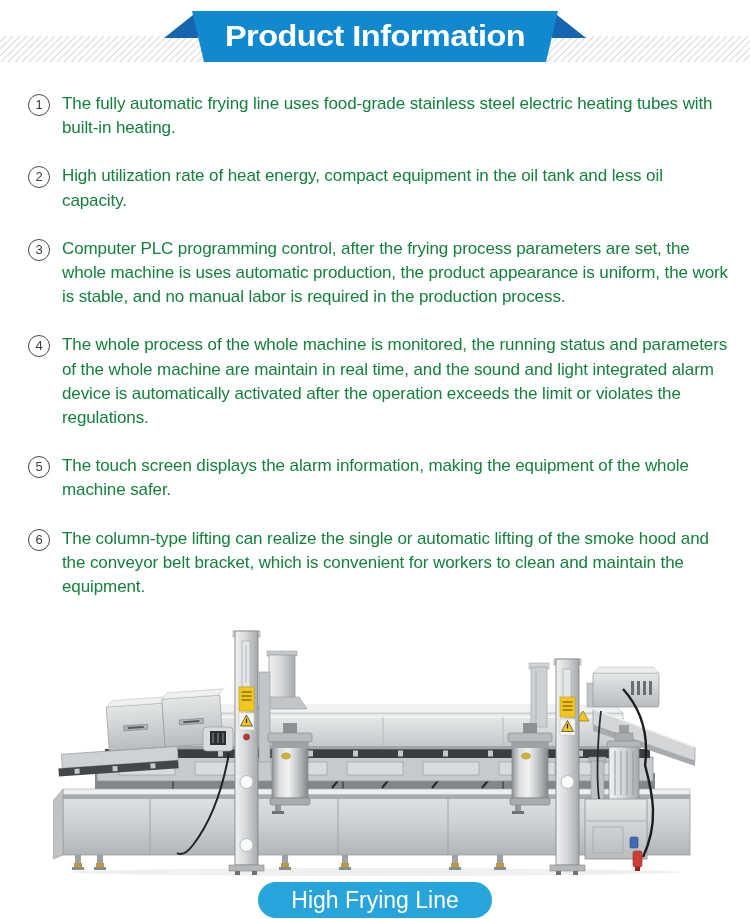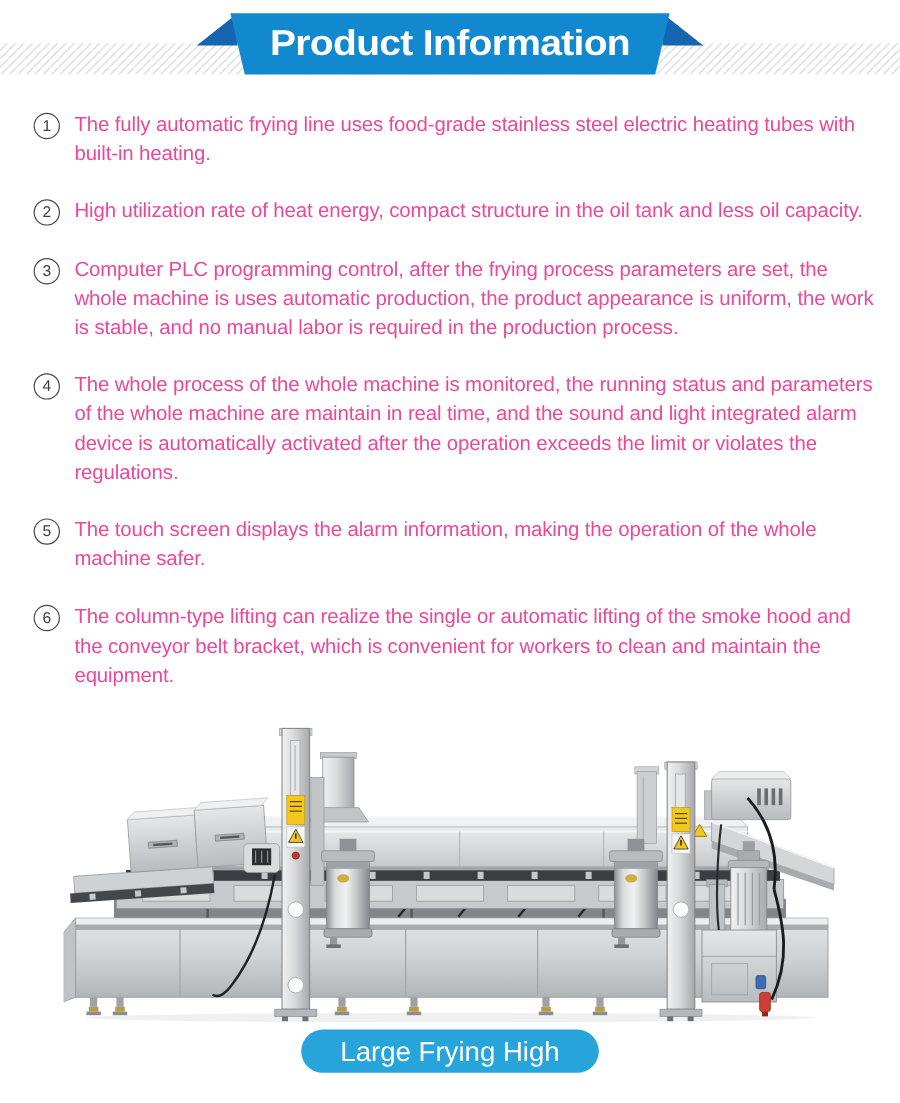--- a/index.html
+++ b/index.html
@@ -14,21 +14,21 @@
   
   .features{list-style:none;margin:22px 0 0 0;padding:0 20px 0 28px;}
   .feat{display:flex;gap:12px;margin-bottom:24px;}
   .num{
     flex:0 0 20px;width:20px;height:20px;margin-top:2px;
     border:1.5px solid #4a4a4a;border-radius:50%;
     font-size:13px;line-height:20px;text-align:center;color:#3d3d3d;
   }
   .txt{
     margin:0;width:666px;font-size:17px;line-height:24.2px;
-    color:#ec4899;letter-spacing:-0.1px;
+    color:#15803d;letter-spacing:-0.1px;
   }
   
   .figure{margin:26px 0 0 0;text-align:center;}
   .figure svg{display:block;margin:0 auto;}
   .pill{
     display:inline-block;margin-top:5px;padding:0 33px;
     background:#27a4d9;color:#ffffff;
     font-size:23px;line-height:36px;border-radius:18px;
   }
 </style>
@@ -52,33 +52,33 @@
 </header>
 
 <main>
   <ol class="features">
     <li class="feat">
       <span class="num">1</span>
       <p class="txt">The fully automatic frying line uses food-grade stainless steel electric heating tubes with built-in heating.</p>
     </li>
     <li class="feat">
       <span class="num">2</span>
-      <p class="txt">High utilization rate of heat energy, compact structure in the oil tank and less oil capacity.</p>
+      <p class="txt">High utilization rate of heat energy, compact equipment in the oil tank and less oil capacity.</p>
     </li>
     <li class="feat">
       <span class="num">3</span>
       <p class="txt">Computer PLC programming control, after the frying process parameters are set, the whole machine is uses automatic production, the product appearance is uniform, the work is stable, and no manual labor is required in the production process.</p>
     </li>
     <li class="feat">
       <span class="num">4</span>
       <p class="txt">The whole process of the whole machine is monitored, the running status and parameters of the whole machine are maintain in real time, and the sound and light integrated alarm device is automatically activated after the operation exceeds the limit or violates the regulations.</p>
     </li>
     <li class="feat">
       <span class="num">5</span>
-      <p class="txt">The touch screen displays the alarm information, making the operation of the whole machine safer.</p>
+      <p class="txt">The touch screen displays the alarm information, making the equipment of the whole machine safer.</p>
     </li>
     <li class="feat">
       <span class="num">6</span>
       <p class="txt">The column-type lifting can realize the single or automatic lifting of the smoke hood and the conveyor belt bracket, which is convenient for workers to clean and maintain the equipment.</p>
     </li>
   </ol>
 
   <figure class="figure">
     <svg width="645" height="252" viewBox="0 0 645 252">
       <defs>
@@ -341,15 +341,15 @@
         <path d="M592,140 C600,170 606,198 590,232" stroke="#1b1d1f" stroke-width="2.4"></path>
         <path d="M548,86 C545,110 543,150 546,174" stroke="#2a2d30" stroke-width="1.8"></path>
         <path d="M176,128 C170,162 160,194 140,220 C134,228 129,231 124,228" stroke="#212426" stroke-width="2"></path>
       </g>
 
       <rect x="577" y="212" width="8" height="11" rx="1.5" fill="#3f6db5" stroke="#27487e" stroke-width="0.6"></rect>
       <rect x="580" y="226" width="9" height="16" rx="2" fill="#cd3f35" stroke="#93271f" stroke-width="0.6"></rect>
       <rect x="582" y="242" width="5" height="4" fill="#93271f"></rect>
     </svg>
 
-    <figcaption class="pill">Large Frying High</figcaption>
+    <figcaption class="pill">High Frying Line</figcaption>
   </figure>
 </main>
 
 </body></html>

